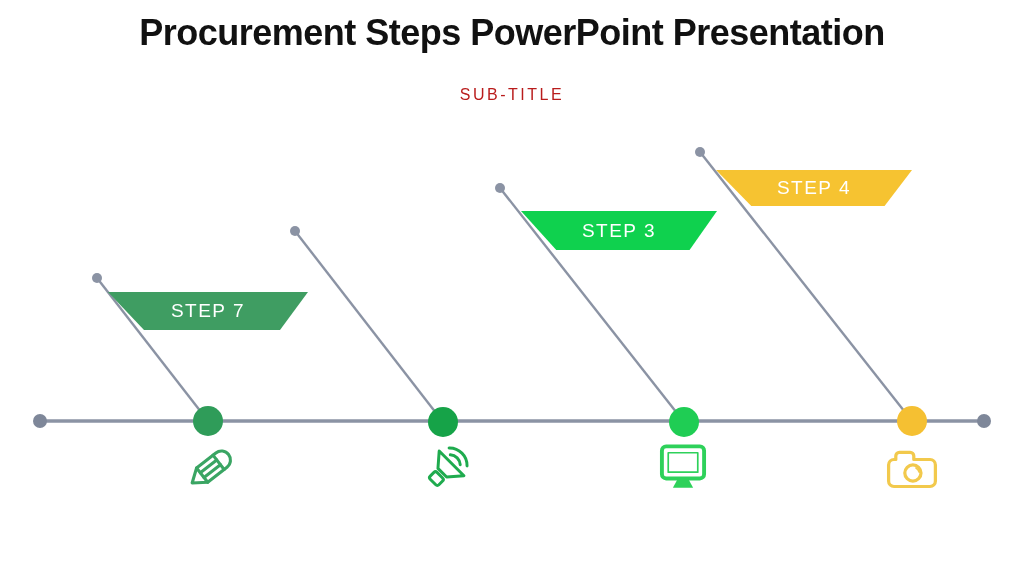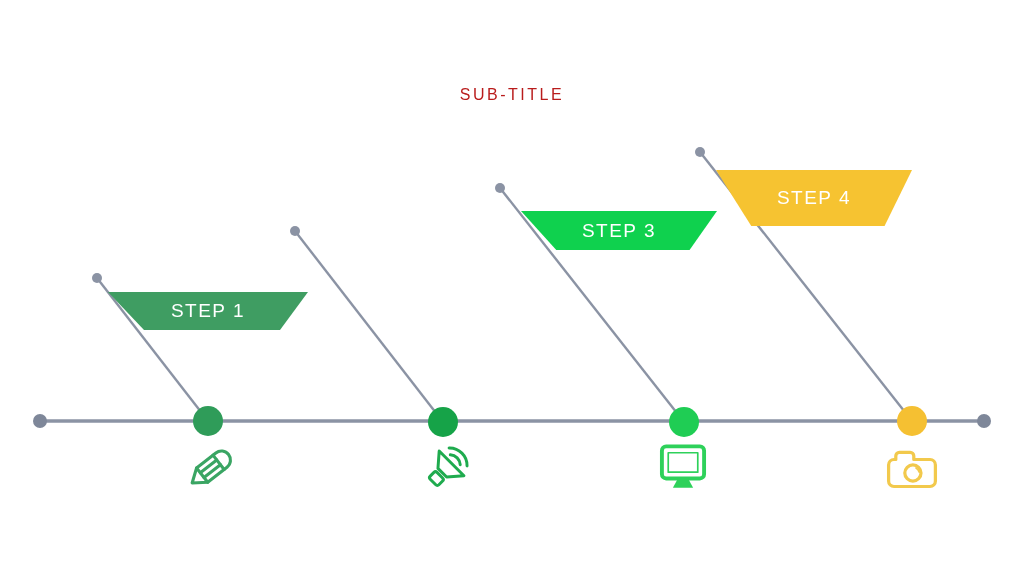--- a/index.html
+++ b/index.html
@@ -40,36 +40,37 @@
     justify-content:center;
   }
   .banner-label{
     font-size:19px;
     letter-spacing:1.5px;
     font-weight:400;
   }
   .banner-1{left:108px;top:292px;width:200px;height:38px;}
   .banner-2{left:313px;top:252px;width:198px;height:37px;}
   .banner-3{left:521px;top:211px;width:196px;height:39px;}
-  .banner-4{left:716px;top:170px;width:196px;height:56px;}
+  .banner-4{left:716px;top:170px;width:196px;height:36px;}
   .step-icon{
     position:absolute;
     display:block;
   }
   .icon-1{left:181px;top:440px;width:58px;height:58px;}
   .icon-2{left:418px;top:441px;width:56px;height:56px;}
   .icon-3{left:656px;top:442px;width:54px;height:51px;}
   .icon-4{left:883px;top:446px;width:58px;height:45px;}
   .step-icon svg{width:100%;height:100%;display:block;}
 </style>
 </head>
 <body>
 
 <div class="slide" style="background-color: rgb(255, 255, 255);">
 
+  <h1 class="slide-title" style="color: rgb(17, 17, 17);">Procurement Steps PowerPoint Presentation</h1>
 
   <div class="slide-subtitle" style="color: #b91c1c;">SUB-TITLE</div>
 
   <svg class="diagram-svg" viewBox="0 0 1024 576">
 
     <line x1="40" y1="421" x2="984" y2="421" stroke-width="3.4" stroke="#8b93a4"></line>
 
     <line x1="97" y1="278" x2="208" y2="421" stroke-width="2.4" stroke="#8b93a4"></line>
     <line x1="295" y1="231" x2="443" y2="422" stroke-width="2.4" stroke="#8b93a4"></line>
     <line x1="500" y1="188" x2="684" y2="422" stroke-width="2.4" stroke="#8b93a4"></line>
@@ -83,21 +84,21 @@
     <circle cx="40" cy="421" r="7" fill="#7e8799"></circle>
     <circle cx="984" cy="421" r="7" fill="#7e8799"></circle>
 
     <circle cx="208" cy="421" r="15" fill="#2f9c59"></circle>
     <circle cx="443" cy="422" r="15" fill="#16a348"></circle>
     <circle cx="684" cy="422" r="15" fill="#1fcd54"></circle>
     <circle cx="912" cy="421" r="15" fill="#f5c032"></circle>
   </svg>
 
   <div class="banner banner-1" style="background-color: rgb(63, 157, 98);">
-    <span class="banner-label" style="color: rgb(255, 255, 255);">STEP 1</span>
+    <span class="banner-label" style="color: rgb(255, 255, 255);">STEP 7</span>
   </div>
   <div class="banner banner-3" style="background-color: rgb(15, 209, 78);">
     <span class="banner-label" style="color: rgb(255, 255, 255); text-align: right;">STEP 3</span>
   </div>
   <div class="banner banner-4" style="background-color: rgb(246, 195, 49);">
     <span class="banner-label" style="color: rgb(255, 255, 255);">STEP 4</span>
   </div>
 
   <span class="step-icon icon-1" style="color: rgb(58, 165, 99);">
     <svg viewBox="0 0 64 64" fill="none" stroke="currentColor" stroke-width="3.4" stroke-linecap="round" stroke-linejoin="round">

